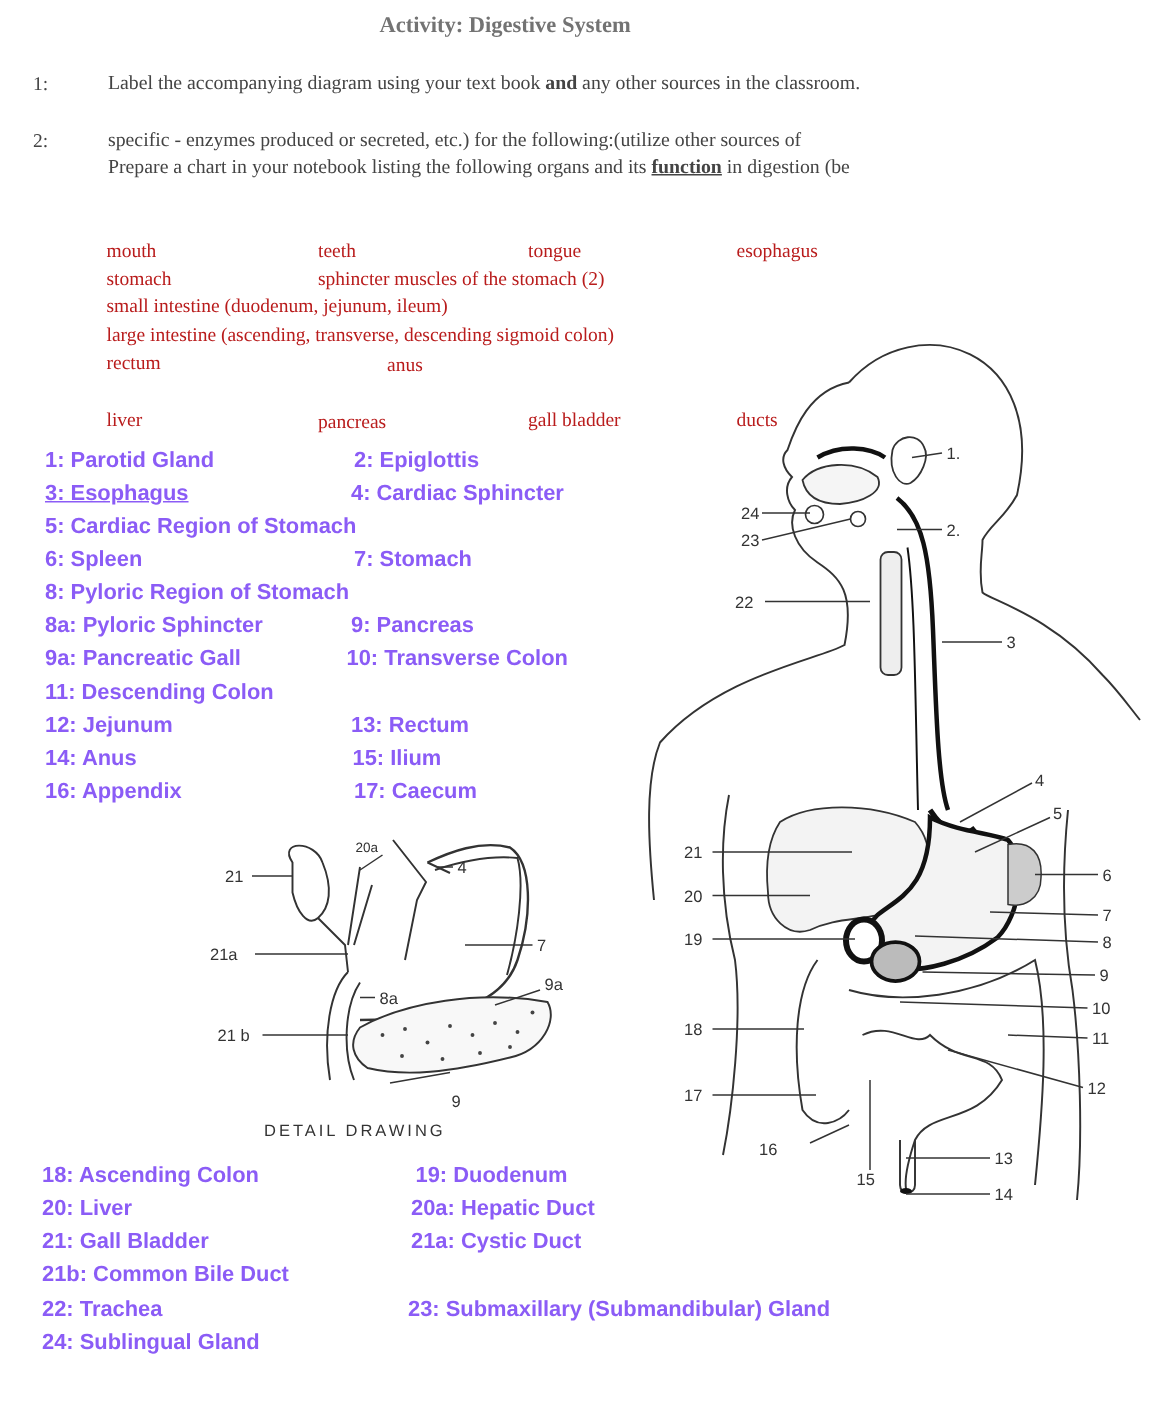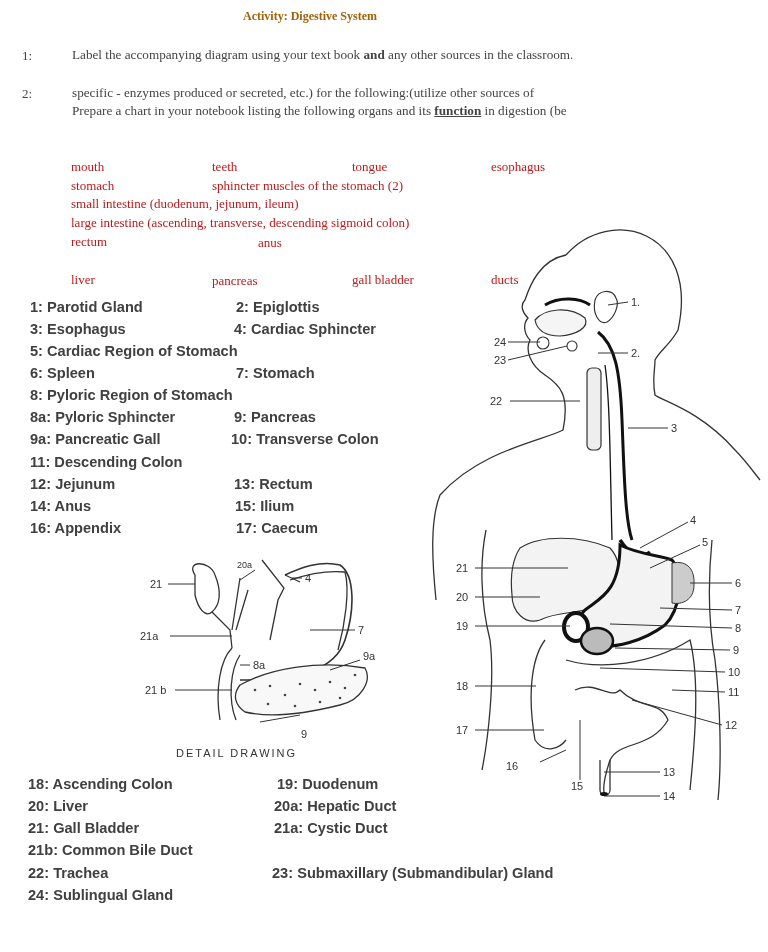--- a/index.html
+++ b/index.html
@@ -1,24 +1,24 @@
 <!DOCTYPE html>
 <html><head>
 <meta charset="utf-8">
 <style>
   html, body { margin:0; padding:0; background:#fff; }
   body { width:768px; height:952px; position:relative; overflow:hidden; color:#222; }
   .serif { font-family: "Liberation Serif", "DejaVu Serif", serif; }
   .sans { font-family: "Liberation Sans", "DejaVu Sans", sans-serif; }
   .abs { position:absolute; white-space:nowrap; }
-  .title { left:243px; top:9px; font-size:12px; font-weight:bold; color:#a16207; }
+  .title { left:253px; top:9px; font-size:15px; font-weight:bold; color:#737373; }
   .num { font-size:13px; color:#444; }
   .instr { font-size:13.2px; color:#444; line-height:18px; }
   .organ { font-size:13px; color:#b91c1c; }
-  .lbl { font-size:14.6px; font-weight:bold; color:#404040; }
+  .lbl { font-size:14.6px; font-weight:bold; color:#8b5cf6; }
   svg { position:absolute; }
   .dlabel { font-family: "Liberation Sans", sans-serif; font-size:11px; fill:#333; }
 </style>
 </head>
 <body>
 
 <div class="abs serif title">Activity:  Digestive System</div>
 
 <div class="abs serif num" style="left:22px;top:48px;">1:</div>
 <div class="abs serif instr" style="left:72px;top:46px;">
@@ -41,21 +41,21 @@
 <div class="abs serif organ" style="left:71px;top:215px;">large intestine (ascending, transverse, descending sigmoid colon)</div>
 <div class="abs serif organ" style="left:71px;top:234px;">rectum</div>
 <div class="abs serif organ" style="left:258px;top:235px;">anus</div>
 <div class="abs serif organ" style="left:71px;top:272px;">liver</div>
 <div class="abs serif organ" style="left:212px;top:273px;">pancreas</div>
 <div class="abs serif organ" style="left:352px;top:272px;">gall bladder</div>
 <div class="abs serif organ" style="left:491px;top:272px;">ducts</div>
 
 <div class="abs sans lbl" style="left:30px;top:299px;">1: Parotid Gland</div>
 <div class="abs sans lbl" style="left:236px;top:299px;">2: Epiglottis</div>
-<div class="abs sans lbl" style="left:30px;top:321px;">3: Esophagus</div>
+<div class="abs sans lbl" style="left:30px;top:321px;text-decoration:underline;">3: Esophagus</div>
 <div class="abs sans lbl" style="left:234px;top:321px;">4: Cardiac Sphincter</div>
 <div class="abs sans lbl" style="left:30px;top:343px;">5: Cardiac Region of Stomach</div>
 <div class="abs sans lbl" style="left:30px;top:365px;">6: Spleen</div>
 <div class="abs sans lbl" style="left:236px;top:365px;">7: Stomach</div>
 <div class="abs sans lbl" style="left:30px;top:387px;">8: Pyloric Region of Stomach</div>
 <div class="abs sans lbl" style="left:30px;top:409px;">8a: Pyloric Sphincter</div>
 <div class="abs sans lbl" style="left:234px;top:409px;">9: Pancreas</div>
 <div class="abs sans lbl" style="left:30px;top:431px;">9a: Pancreatic Gall</div>
 <div class="abs sans lbl" style="left:231px;top:431px;">10: Transverse Colon</div>
 <div class="abs sans lbl" style="left:30px;top:454px;">11: Descending Colon</div>

